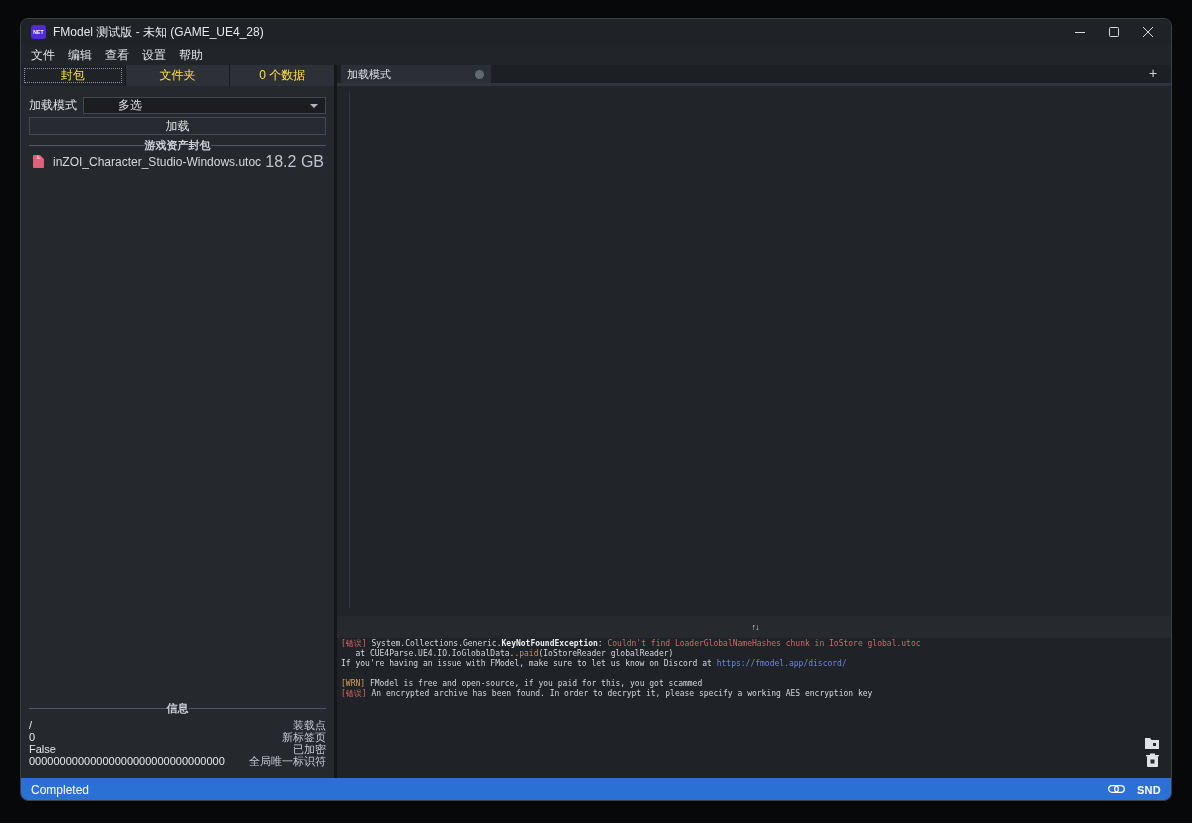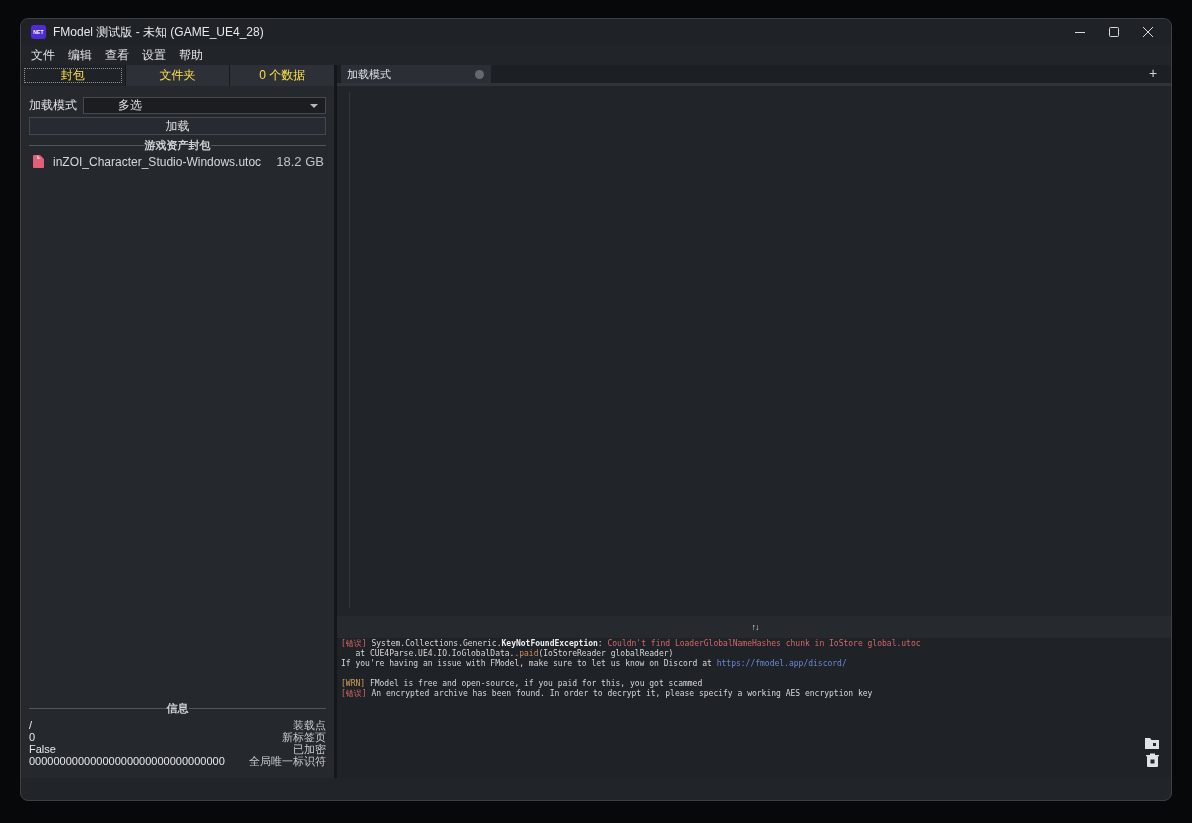--- a/index.html
+++ b/index.html
@@ -47,21 +47,21 @@
   .sep-text { font-size:11px; font-weight:bold; color:#ced1d6; }
 
   .file-row { position:absolute; left:8px; top:88px; width:297px; height:18px; }
   .file-icon { position:absolute; left:4px; top:2px; width:11px; height:13px; background:#e0607a;
                border-radius:1px; }
   .file-icon::before { content:""; position:absolute; right:0; top:0; width:0; height:0;
                border-left:4px solid transparent; border-top:4px solid #25282d; }
   .file-icon::after { content:""; position:absolute; right:3px; top:0; width:0; height:0;
                border-bottom:4px solid #f2aab8; border-right:4px solid transparent; }
   .file-name { position:absolute; left:24px; top:0; line-height:18px; font-size:12px; color:#d4d7db; }
-  .file-size { position:absolute; right:2px; top:0; line-height:18px; font-size:13px; color:#c0c4c9; }
+  .file-size { position:absolute; right:2px; top:0; line-height:18px; font-size:16px; color:#c0c4c9; }
 
   .info-rows { position:absolute; left:8px; top:654px; width:297px; }
   .info-row { display:flex; justify-content:space-between; height:12px; line-height:12px; font-size:11px; }
   .info-value { color:#e6e8eb; }
   .info-label { color:#c7cbd1; }
 
   
   .v-divider { position:absolute; left:313px; top:46px; width:3px; height:713px; background:#141619; }
 
   
@@ -242,15 +242,27 @@
           <svg width="13" height="14" viewBox="0 0 13 14">
               <rect x="1" y="3" width="11" height="11" rx="1" fill="#dfe2e6"></rect>
               <rect x="4" y="0.5" width="5" height="2" fill="#dfe2e6"></rect>
               <rect x="0" y="2" width="13" height="1.4" fill="#dfe2e6"></rect>
               <rect x="4.5" y="6.5" width="4" height="4" fill="#25282d"></rect>
             </svg>
         </span>
       </div>
     </div>
 
+    <div class="statusbar">
+      <span class="status-text">Completed</span>
+      <span class="status-right">
+        <span>
+          <svg width="17" height="12" viewBox="0 0 17 12">
+              <rect x="0.7" y="2.7" width="9.6" height="6.6" rx="3.3" fill="none" stroke="#ffffff" stroke-width="1.3"></rect>
+              <rect x="6.7" y="2.7" width="9.6" height="6.6" rx="3.3" fill="none" stroke="#ffffff" stroke-width="1.3"></rect>
+            </svg>
+        </span>
+        <span class="snd-label">SND</span>
+      </span>
+    </div>
 
   </div>
 </div>
 
 </body></html>

